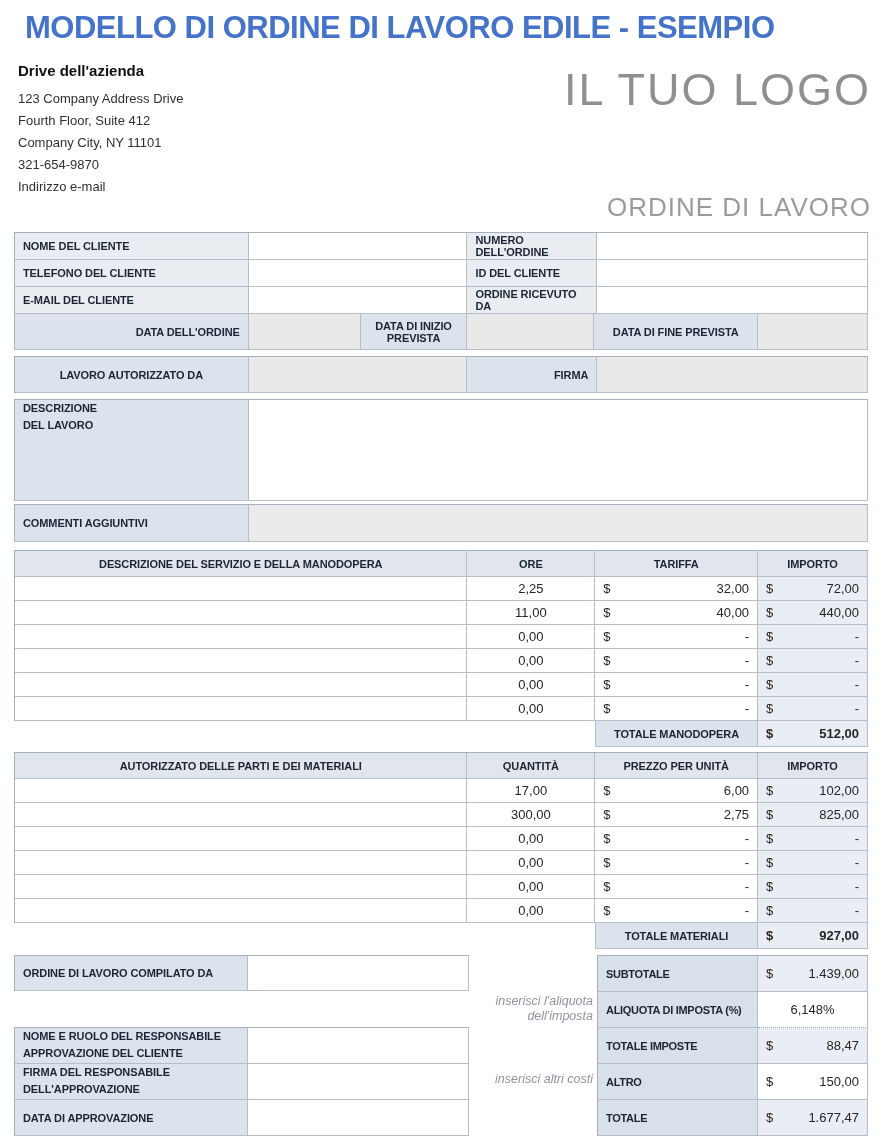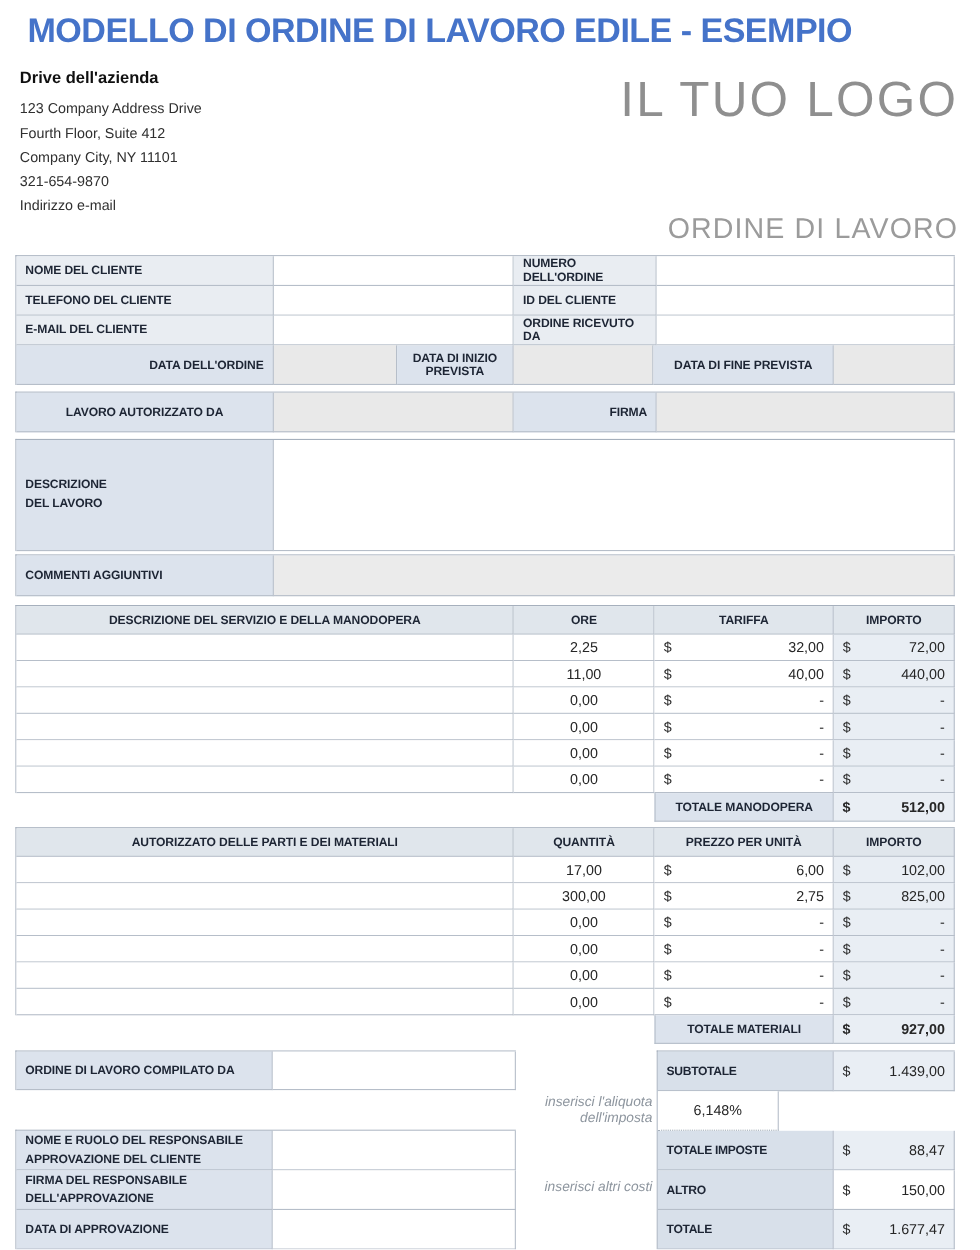--- a/index.html
+++ b/index.html
@@ -14,21 +14,21 @@
   .co-line { font-size:13px; color:#303030; line-height:22px; }
   .logo { position:absolute; right:20px; top:64px; font-size:45px; color:#8f8f8f; letter-spacing:2px; }
   .doc-title { position:absolute; right:20px; top:192px; font-size:26px; color:#9b9b9b; letter-spacing:1px; }
 
   
   .content { margin-left:14px; width:854px; }
   .tbl { border-top:1px solid #a6b0bd; border-left:1px solid #a6b0bd; }
   .row { display:flex; }
   .c { box-sizing:border-box; border-right:1px solid #b6bec9; border-bottom:1px solid #b6bec9;
        display:flex; align-items:center; padding:0 8px; font-size:11px; overflow:hidden; }
-  .col { flex-direction:column; justify-content:center; align-items:flex-start; }
+  .col { flex-direction:column; justify-content:flex-start; align-items:flex-start; }
   .lbl   { background:#e9edf2; font-weight:bold; color:#1d2534; letter-spacing:-0.1px; }
   .lbl-m { background:#dce3ed; font-weight:bold; color:#1d2534; letter-spacing:-0.1px; }
   .hd    { background:#e0e6ec; font-weight:bold; color:#1d2534; letter-spacing:-0.1px; }
   .tot-l { background:#d8e0ea; font-weight:bold; color:#1d2534; letter-spacing:-0.3px; }
   .inp-w { background:#fff; }
   .inp-g { background:#e9e9e9; }
   .inp-g2{ background:#ebebeb; }
   .tint  { background:#e9eef4; }
   .num { font-size:13px; color:#262626; }
   .ctr { justify-content:center; text-align:center; }
@@ -362,20 +362,21 @@
       <div class="b-right">
         <div class="tbl">
           <div class="row">
             <div class="c tot-l w160 h36">SUBTOTALE</div>
             <div class="c tint num cur w110 h36">
               <span>$</span>
               <span>1.439,00</span>
             </div>
           </div>
           <div class="row">
+            <div class="c tot-l w160 h36">ALIQUOTA DI IMPOSTA (%)</div>
             <div class="c inp-w num ctr dot w110 h36">6,148%</div>
           </div>
           <div class="row">
             <div class="c tot-l w160 h36">TOTALE IMPOSTE</div>
             <div class="c tint num cur w110 h36">
               <span>$</span>
               <span>88,47</span>
             </div>
           </div>
           <div class="row">

